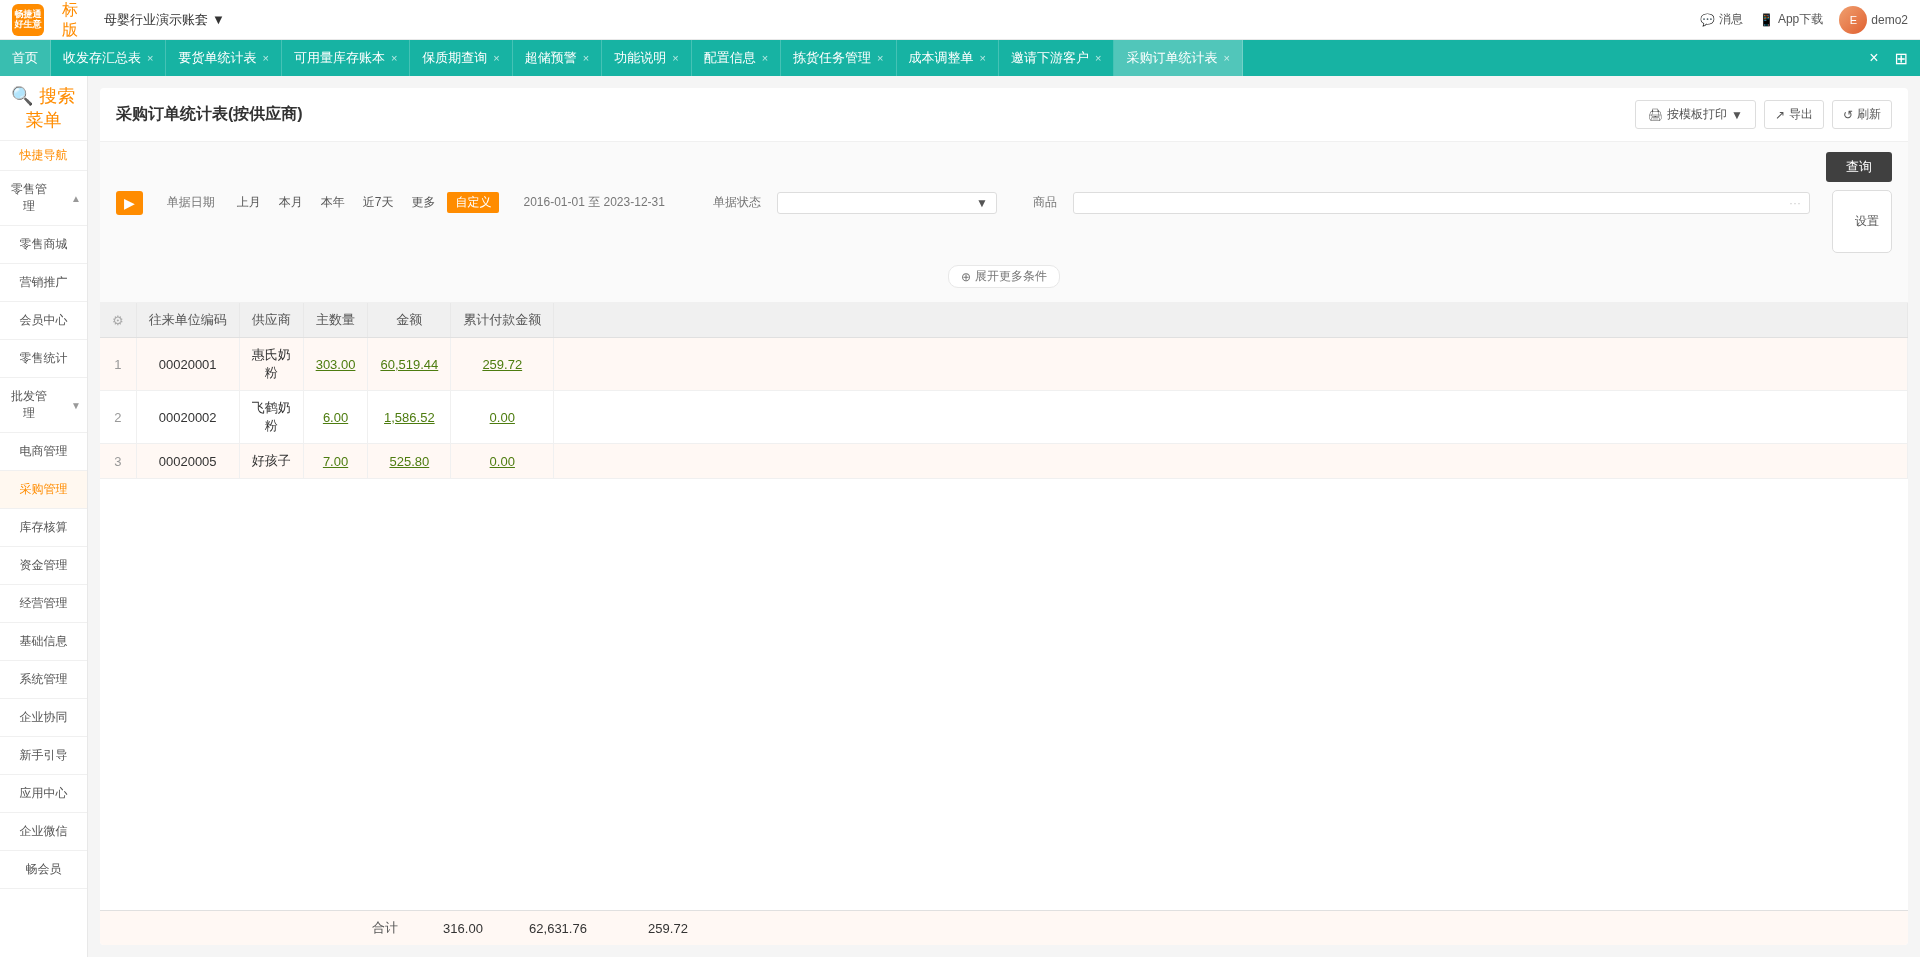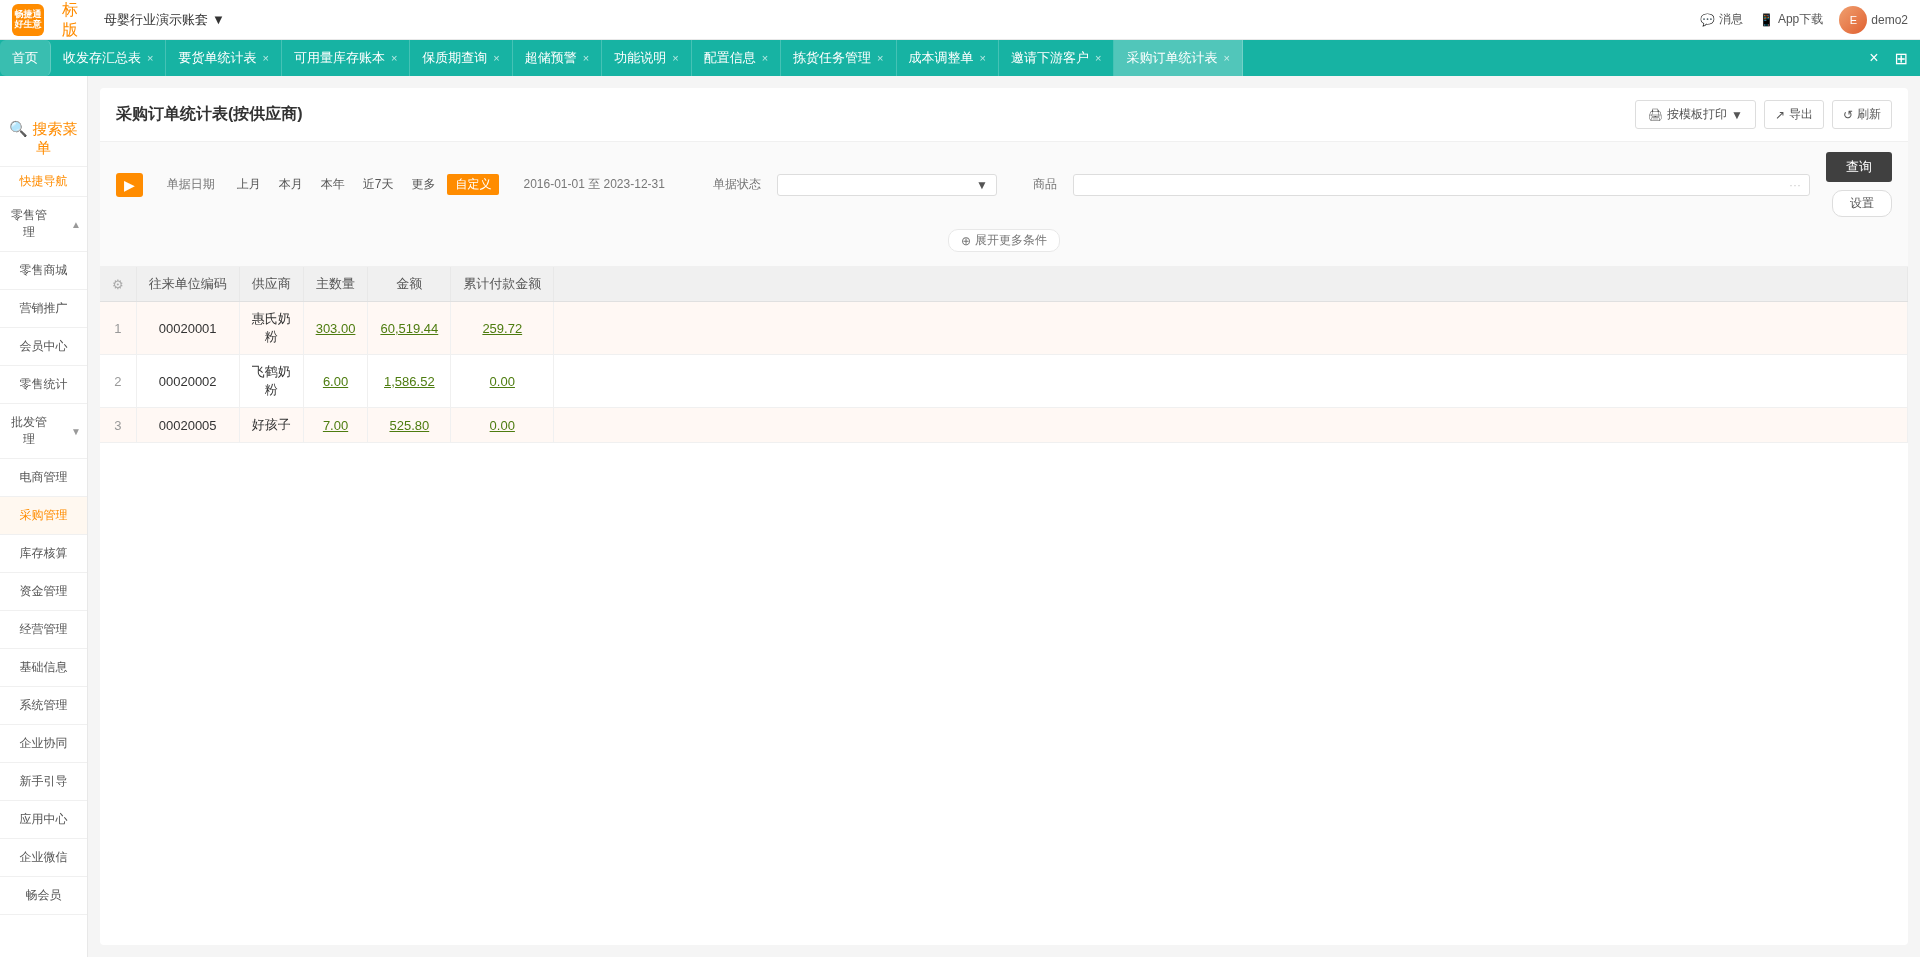--- a/index.html
+++ b/index.html
@@ -25,30 +25,30 @@
       display: flex; align-items: center; background: #17b3a3; height: 36px;
       overflow: hidden; flex-shrink: 0;
     }
     .nav-tab {
       display: flex; align-items: center; padding: 0 12px; height: 100%;
       color: white; font-size: 13px; cursor: pointer; white-space: nowrap;
       border-right: 1px solid rgba(255,255,255,0.2); gap: 4px;
     }
     .nav-tab.active { background: rgba(255,255,255,0.25); }
     .nav-tab .close-x { font-size: 11px; opacity: 0.7; margin-left: 2px; }
-    .nav-tab-home { background: rgba(255,255,255,0.15); border-radius: 6px; }
+    .nav-tab-home { background: rgba(255,255,255,0.15); }
     .nav-end { margin-left: auto; display: flex; align-items: center; padding-right: 8px; gap: 8px; }
     .nav-end-btn { color: white; font-size: 16px; cursor: pointer; padding: 2px 4px; }
 
     
     .main-layout { display: flex; flex: 1; overflow: hidden; }
 
     
     .sidebar { width: 88px; background: #fff; border-right: 1px solid #e8e8e8; display: flex; flex-direction: column; overflow-y: auto; flex-shrink: 0; }
-    .sidebar-search { padding: 8px 6px; font-size: 15px; color: #ff8c00; cursor: pointer; text-align: center; border-bottom: 1px solid #f0f0f0; margin-top: 36px; }
+    .sidebar-search { padding: 8px 6px; font-size: 18px; color: #ff8c00; cursor: pointer; text-align: center; border-bottom: 1px solid #f0f0f0; }
     .sidebar-nav { padding: 6px; font-size: 12px; color: #ff8c00; cursor: pointer; text-align: center; border-bottom: 1px solid #f0f0f0; }
     .sidebar-item { padding: 10px 6px; font-size: 12px; color: #555; cursor: pointer; text-align: center; border-bottom: 1px solid #f0f0f0; display: flex; align-items: center; justify-content: center; gap: 19px; }
     .sidebar-item.active { color: #ff8c00; background: #fff8f0; }
     .sidebar-item .arrow { font-size: 10px; color: #999; }
 
     
     .content-area { flex: 1; display: flex; flex-direction: column; overflow: hidden; padding: 12px; background: #f5f5f5; }
 
     
     .page-card { background: #fff; border-radius: 4px; flex: 1; display: flex; flex-direction: column; overflow: hidden; }
@@ -63,21 +63,21 @@
     .filter-area { padding: 10px 16px; border-bottom: 1px solid #f0f0f0; background: #fafafa; }
     .filter-row { display: flex; align-items: center; gap: 16px; margin-bottom: 8px; }
     .filter-label { color: #737373; font-size: 12px; white-space: nowrap; }
     .filter-date-options { display: flex; align-items: center; gap: 6px; }
     .date-opt { padding: 2px 6px; font-size: 12px; color: #555; cursor: pointer; border-radius: 2px; }
     .date-badge { padding: 2px 8px; font-size: 12px; color: white; background: #ff8c00; border-radius: 2px; cursor: pointer; }
     .date-range { font-size: 12px; color: #777; margin-left: 4px; }
     .filter-select { display: flex; align-items: center; gap: 4px; border: 1px solid #ddd; border-radius: 3px; padding: 3px 8px; min-width: 200px; font-size: 12px; color: #555; background: #fff; cursor: pointer; }
     .filter-input { display: flex; align-items: center; border: 1px solid #ddd; border-radius: 3px; padding: 3px 8px; min-width: 160px; font-size: 12px; color: #999; background: #fff; }
     .btn-query { padding: 6px 20px; background: #404040; color: white; border: none; border-radius: 3px; font-size: 13px; cursor: pointer; }
-    .btn-settings { padding: 4px 12px; border: 1px solid #ddd; border-radius: 10px; background: #fff; color: #555; font-size: 12px; cursor: pointer; margin-top: 4px; display: block; width: 60px; text-align: center; }
+    .btn-settings { padding: 22px 12px; border: 1px solid #ddd; border-radius: 5px; background: #fff; color: #555; font-size: 12px; cursor: pointer; margin-top: 4px; display: block; width: 60px; text-align: right; }
     .filter-right { margin-left: auto; display: flex; flex-direction: column; align-items: flex-end; gap: 4px; }
     .expand-row { display: flex; justify-content: center; padding: 4px 0; }
     .expand-btn { display: flex; align-items: center; gap: 4px; font-size: 12px; color: #777; cursor: pointer; border: 1px solid #e8e8e8; border-radius: 10px; padding: 2px 12px; background: white; }
 
     
     .toggle-arrow { background: #ff8c00; color: white; border: none; border-radius: 3px; padding: 4px 8px; cursor: pointer; font-size: 14px; margin-right: 8px; }
 
     
     .table-area { flex: 1; overflow-y: auto; padding: 0 0 0 0; }
     table { width: 100%; border-collapse: collapse; font-size: 13px; }
@@ -353,15 +353,23 @@
               <td>好孩子</td>
               <td class="link">7.00</td>
               <td class="link">525.80</td>
               <td class="link">0.00</td>
               <td></td>
             </tr>
           </tbody>
         </table>
       </div>
 
+      <div class="table-footer">
+        <div style="width:36px;"></div>
+        <div style="width:130px;"></div>
+        <div style="width:140px;text-align:right;padding-right:20px;font-size:13px;color:#555;">合计</div>
+        <div style="width:90px;text-align:center;font-size:13px;color:#333;">316.00</div>
+        <div style="width:100px;text-align:center;font-size:13px;color:#333;">62,631.76</div>
+        <div style="width:120px;text-align:center;font-size:13px;color:#333;">259.72</div>
+      </div>
     </div>
   </div>
 </div>
 
 </body></html>

